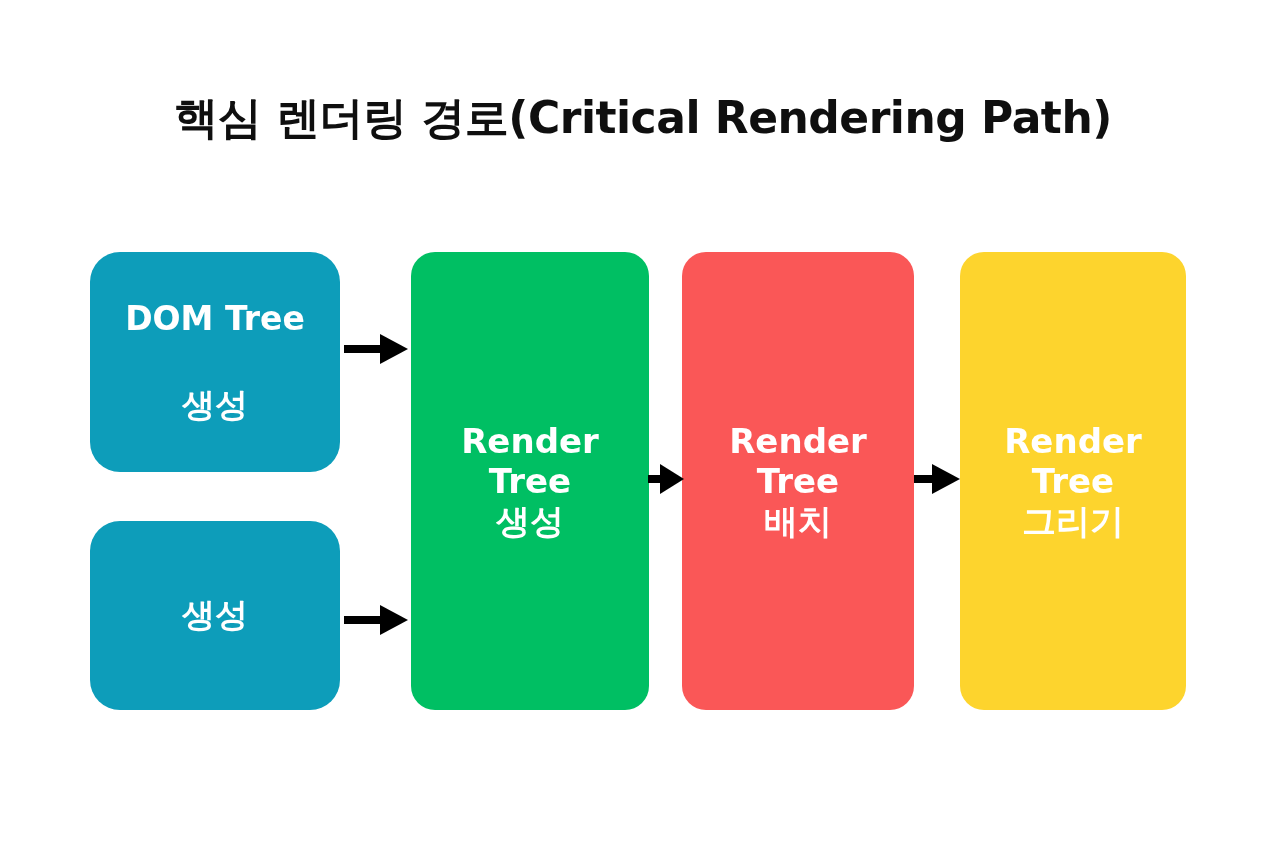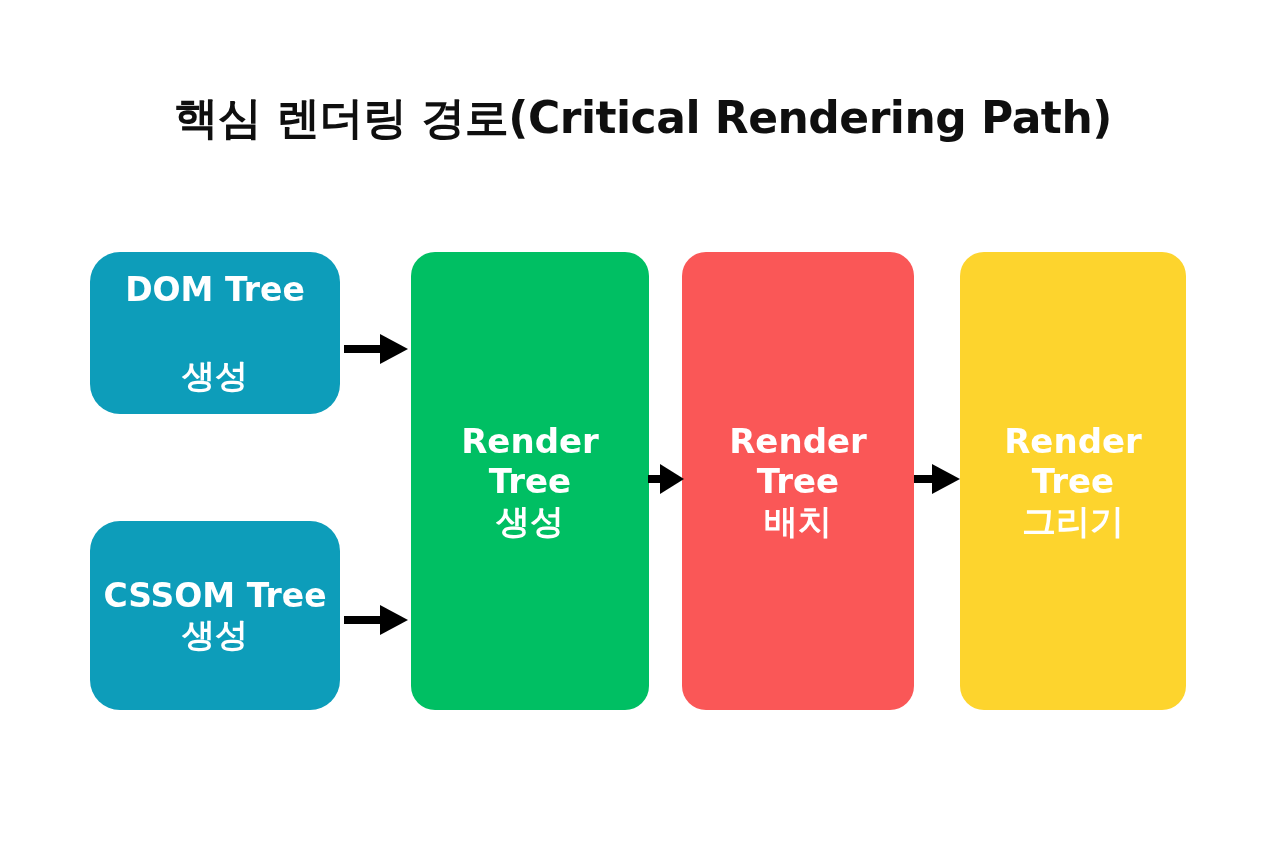--- a/index.html
+++ b/index.html
@@ -59,21 +59,21 @@
   .node.small {
     left: 90px;
     width: 250px;
     border-radius: 30px;
     background: #0d9dba;
     font-size: 33px;
   }
   .node.small .line.latin { letter-spacing: 0px; }
   .node.small .line.hangul { font-size: 33px; }
 
-  #node-dom   { top: 252px; height: 162px; gap: 47px; }
+  #node-dom   { top: 252px; height: 220px; gap: 47px; }
   #node-cssom { top: 521px; height: 189px; }
 
   
   .node.tall {
     top: 252px;
     height: 458px;
     border-radius: 24px;
     font-size: 34px;
   }
 
@@ -98,21 +98,20 @@
 <div id="diagram">
 
   <div class="title">핵심 렌더링 경로(Critical Rendering Path)</div>
 
   <div class="node small" id="node-dom">
     <span class="line latin">DOM Tree</span>
     <span class="line hangul">생성</span>
   </div>
 
   <div class="node small" id="node-cssom">
-    <span class="line latin">CSSOM Tree</span>
     <span class="line hangul">생성</span>
   </div>
 
   <div class="node tall" id="node-render-create">
     <span class="line">Render</span>
     <span class="line">Tree</span>
     <span class="line">생성</span>
   </div>
 
   <div class="node tall" id="node-render-layout">

